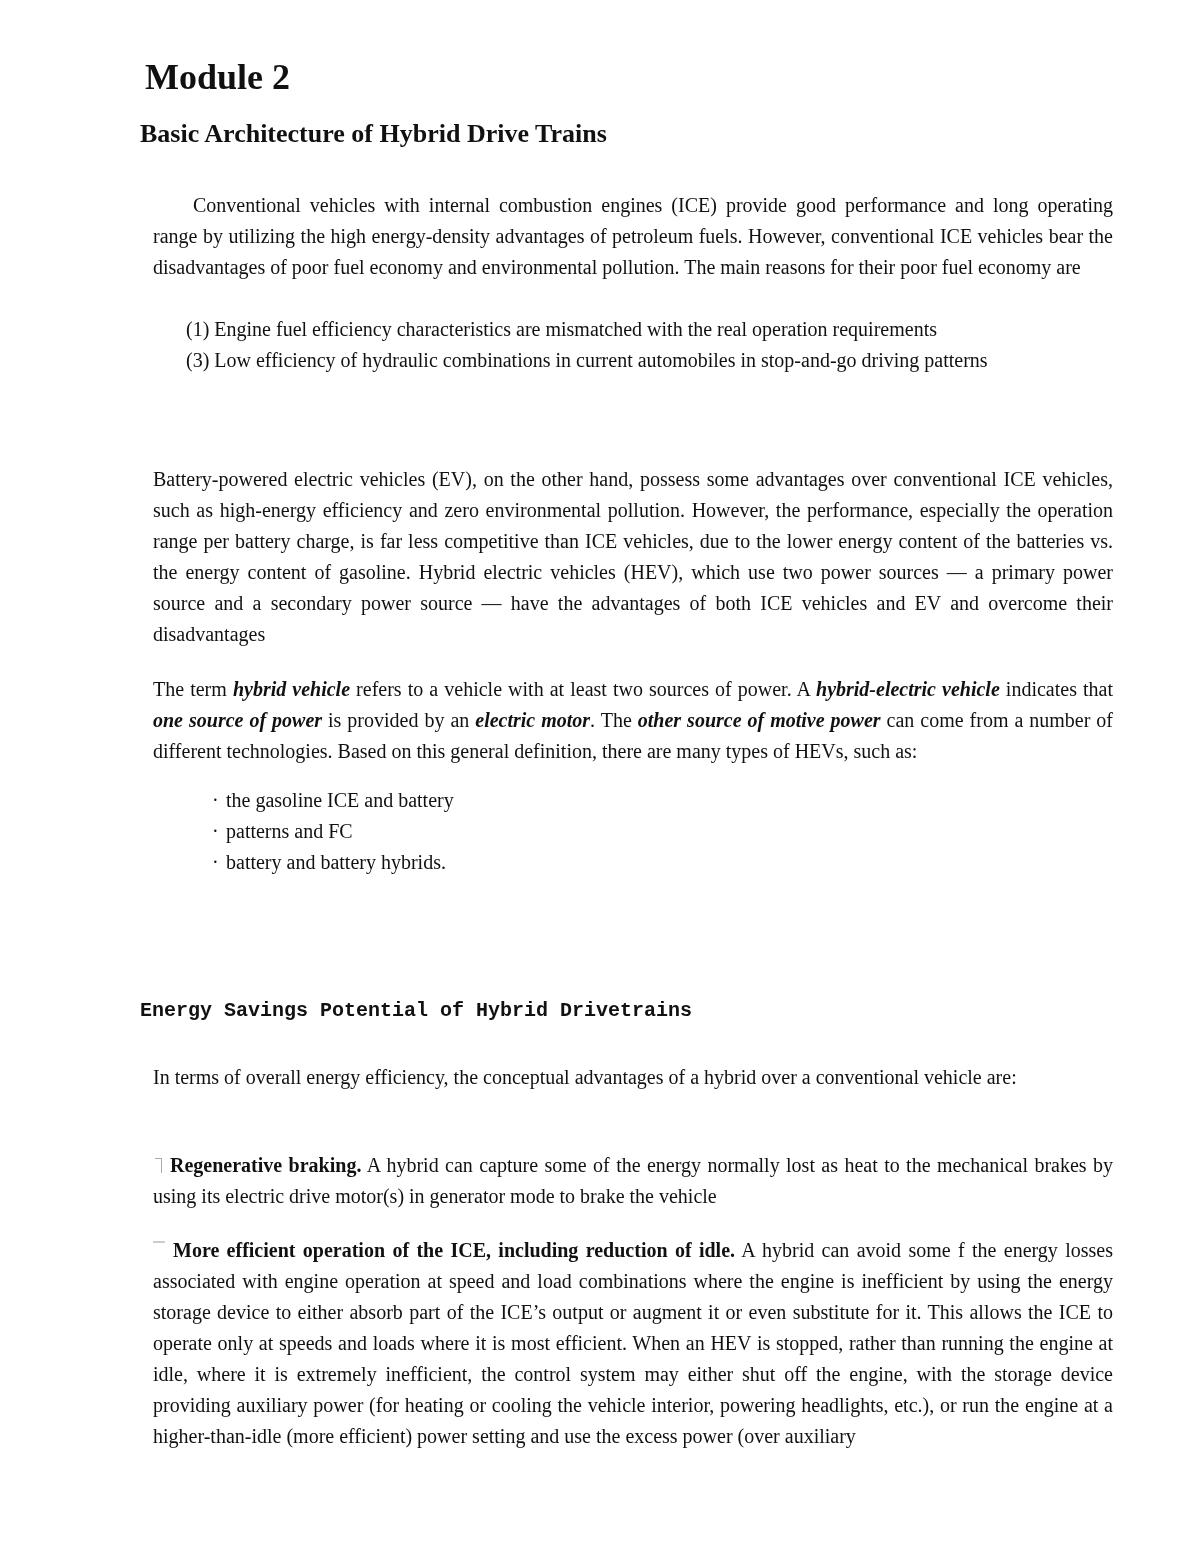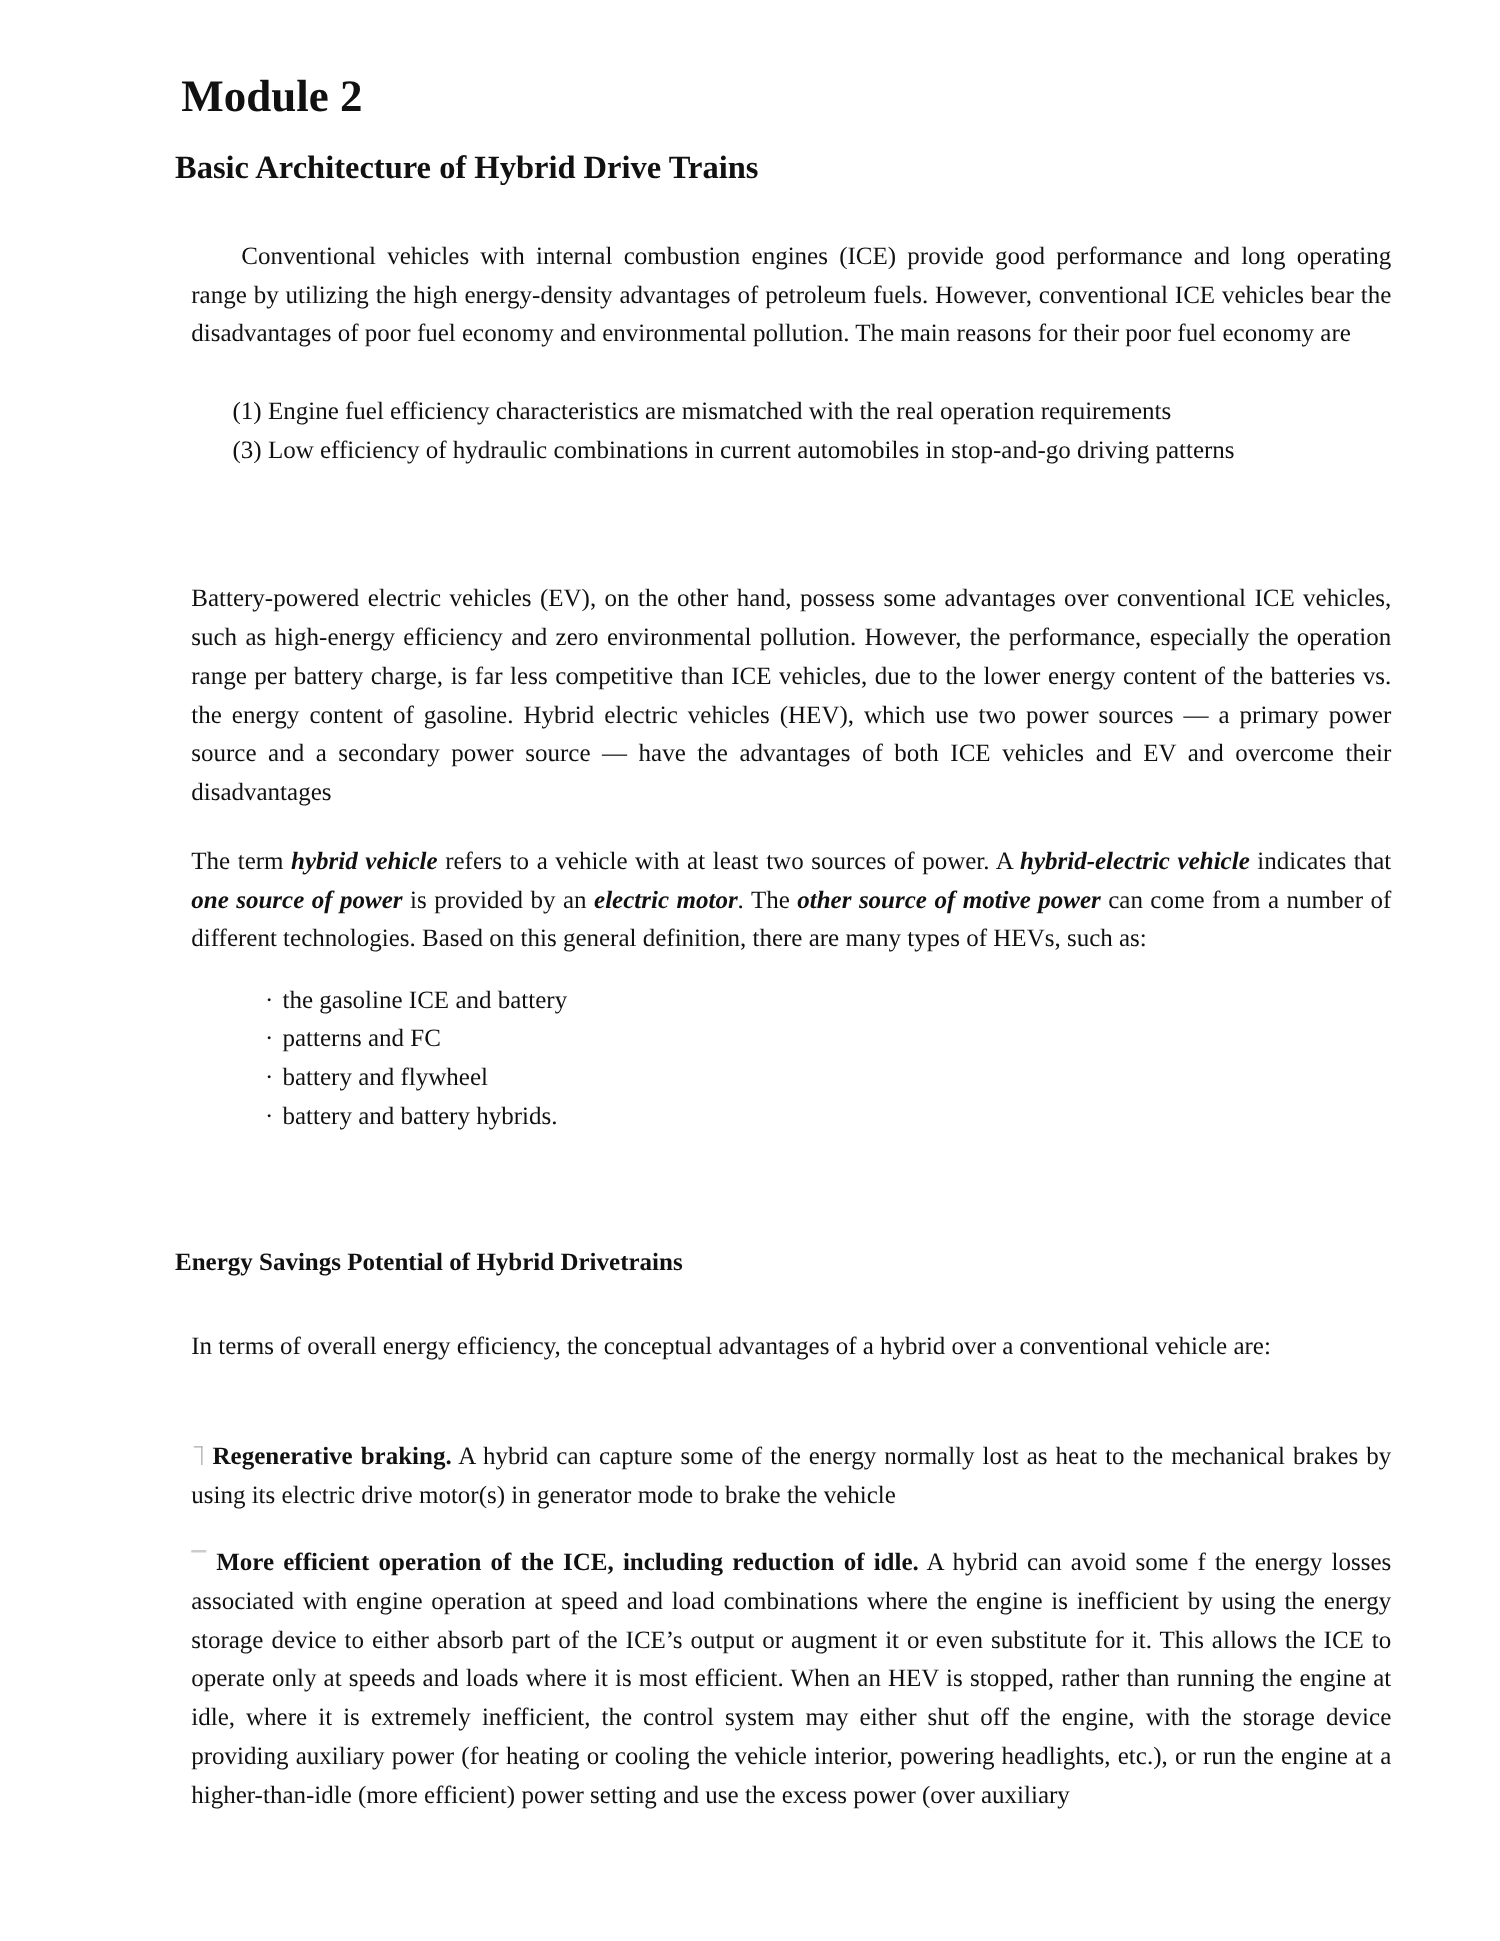--- a/index.html
+++ b/index.html
@@ -8,21 +8,21 @@
     .page { position: absolute; left: 140px; top: 0; width: 960px; }
     .h1 { position: absolute; left: 0; top: 52px; font-size: 36px; font-weight: bold; margin: 5px; line-height: 40px; }
     .h2 { position: absolute; left: 0; top: 117px; font-size: 26px; font-weight: bold; margin: 0; line-height: 34px; }
     .block { position: absolute; left: 0; width: 960px; font-size: 20px; line-height: 31px; margin: 13px; text-align: justify; }
     .indent { text-indent: 40px; }
     .last-left { text-align-last: left; }
     .numlist { position: absolute; left: 34px; width: 930px; font-size: 20px; line-height: 31px; margin: 12px; padding: 0; list-style: none; }
     .numlist li { padding-left: 37px; text-indent: -37px; }
     .bullets { position: absolute; left: 72px; font-size: 20px; line-height: 31px; margin: 0; padding: 0; list-style: none; }
     .bullets li .dot { display: inline-block; width: 14px; }
-    .sub { position: absolute; left: 0; font-size: 20px; font-weight: bold; line-height: 31px; margin: 0; }
+    .sub { position: absolute; left: 0; font-size: 20px; font-weight: bold; line-height: 31px; margin: 0; font-family: Liberation Mono, monospace; }
     .glyph { display: inline-block; width: 12px; height: 14px; color: #999; font-size: 14px; vertical-align: 2px; }
     .gl1 { border-top: 1px solid #aaa; border-right: 1px solid #aaa; width: 6px; height: 14px; margin-right: 8px; margin-left: 2px; vertical-align: -1px; }
     .gl2 { border-top: 2px solid #ccc; width: 12px; height: 10px; margin-right: 8px; vertical-align: 4px; }
     b i, i b { font-weight: bold; font-style: italic; }
   </style>
 </head>
 <body>
 
 <div class="page">
   <h1 class="h1">Module 2</h1>
@@ -35,21 +35,20 @@
     <li><span>(3)</span> <span>Low efficiency  of hydraulic combinations in current automobiles in stop-and-go driving patterns</span></li>
   </ol>
 
   <p class="block last-left" style="top:451px;">Battery-powered electric vehicles (EV), on the other hand, possess some advantages over conventional ICE vehicles, such as high-energy efficiency and zero environmental pollution.   However, the performance, especially the operation range per battery charge, is far less competitive than ICE vehicles, due to the lower energy content of the batteries vs. the energy content of gasoline. Hybrid electric vehicles (HEV), which use two power sources — a primary power source and a secondary power source — have the advantages of both ICE vehicles and EV and overcome their disadvantages</p>
 
   <p class="block" style="top:661px;"><span>The term </span><b><i>hybrid vehicle</i></b><span> refers to a vehicle with at least two sources of power.  A </span><b><i>hybrid-electric vehicle</i></b><span> indicates that </span><b><i>one source of power</i></b><span> is provided by an </span><b><i>electric motor</i></b><span>. The </span><b><i>other source of motive power</i></b><span> can come from a number of different technologies. Based on this general definition, there are many types of HEVs, such as:</span></p>
 
   <ul class="bullets" style="top:785px;">
     <li><span class="dot">·</span><span>the gasoline ICE and battery</span></li>
     <li><span class="dot">·</span><span>patterns and FC</span></li>
-    <li><span class="dot">·</span><span>battery and flywheel</span></li>
     <li><span class="dot">·</span><span>battery and battery hybrids.</span></li>
   </ul>
 
   <p class="sub" style="top:995px;">Energy Savings Potential of Hybrid Drivetrains</p>
 
   <p class="block last-left" style="top:1049px;">In terms of overall energy efficiency, the conceptual advantages of a hybrid over a conventional vehicle are:</p>
 
   <p class="block last-left" style="top:1137px;"><span class="glyph gl1"></span><b>Regenerative braking.</b><span> A hybrid can capture some of the energy normally lost as heat to the mechanical brakes by using its electric drive motor(s) in generator mode to brake the vehicle</span></p>
 
   <p class="block" style="top:1222px;"><span class="glyph gl2"></span><b>More efficient operation of the ICE, including reduction of idle.</b><span> A hybrid can avoid some f the energy losses associated with engine operation at speed and load combinations where the engine is inefficient by using the energy storage device to either absorb part of the ICE’s output or augment it or even substitute for it. This allows the ICE to operate only at speeds and loads where it is most efficient. When an HEV is stopped, rather than running the engine at idle, where it is extremely inefficient, the control system may either shut off the engine, with the storage device providing auxiliary power (for heating or cooling the vehicle interior, powering headlights, etc.), or run the engine at a higher-than-idle (more efficient) power setting and use the excess power (over auxiliary</span></p>

